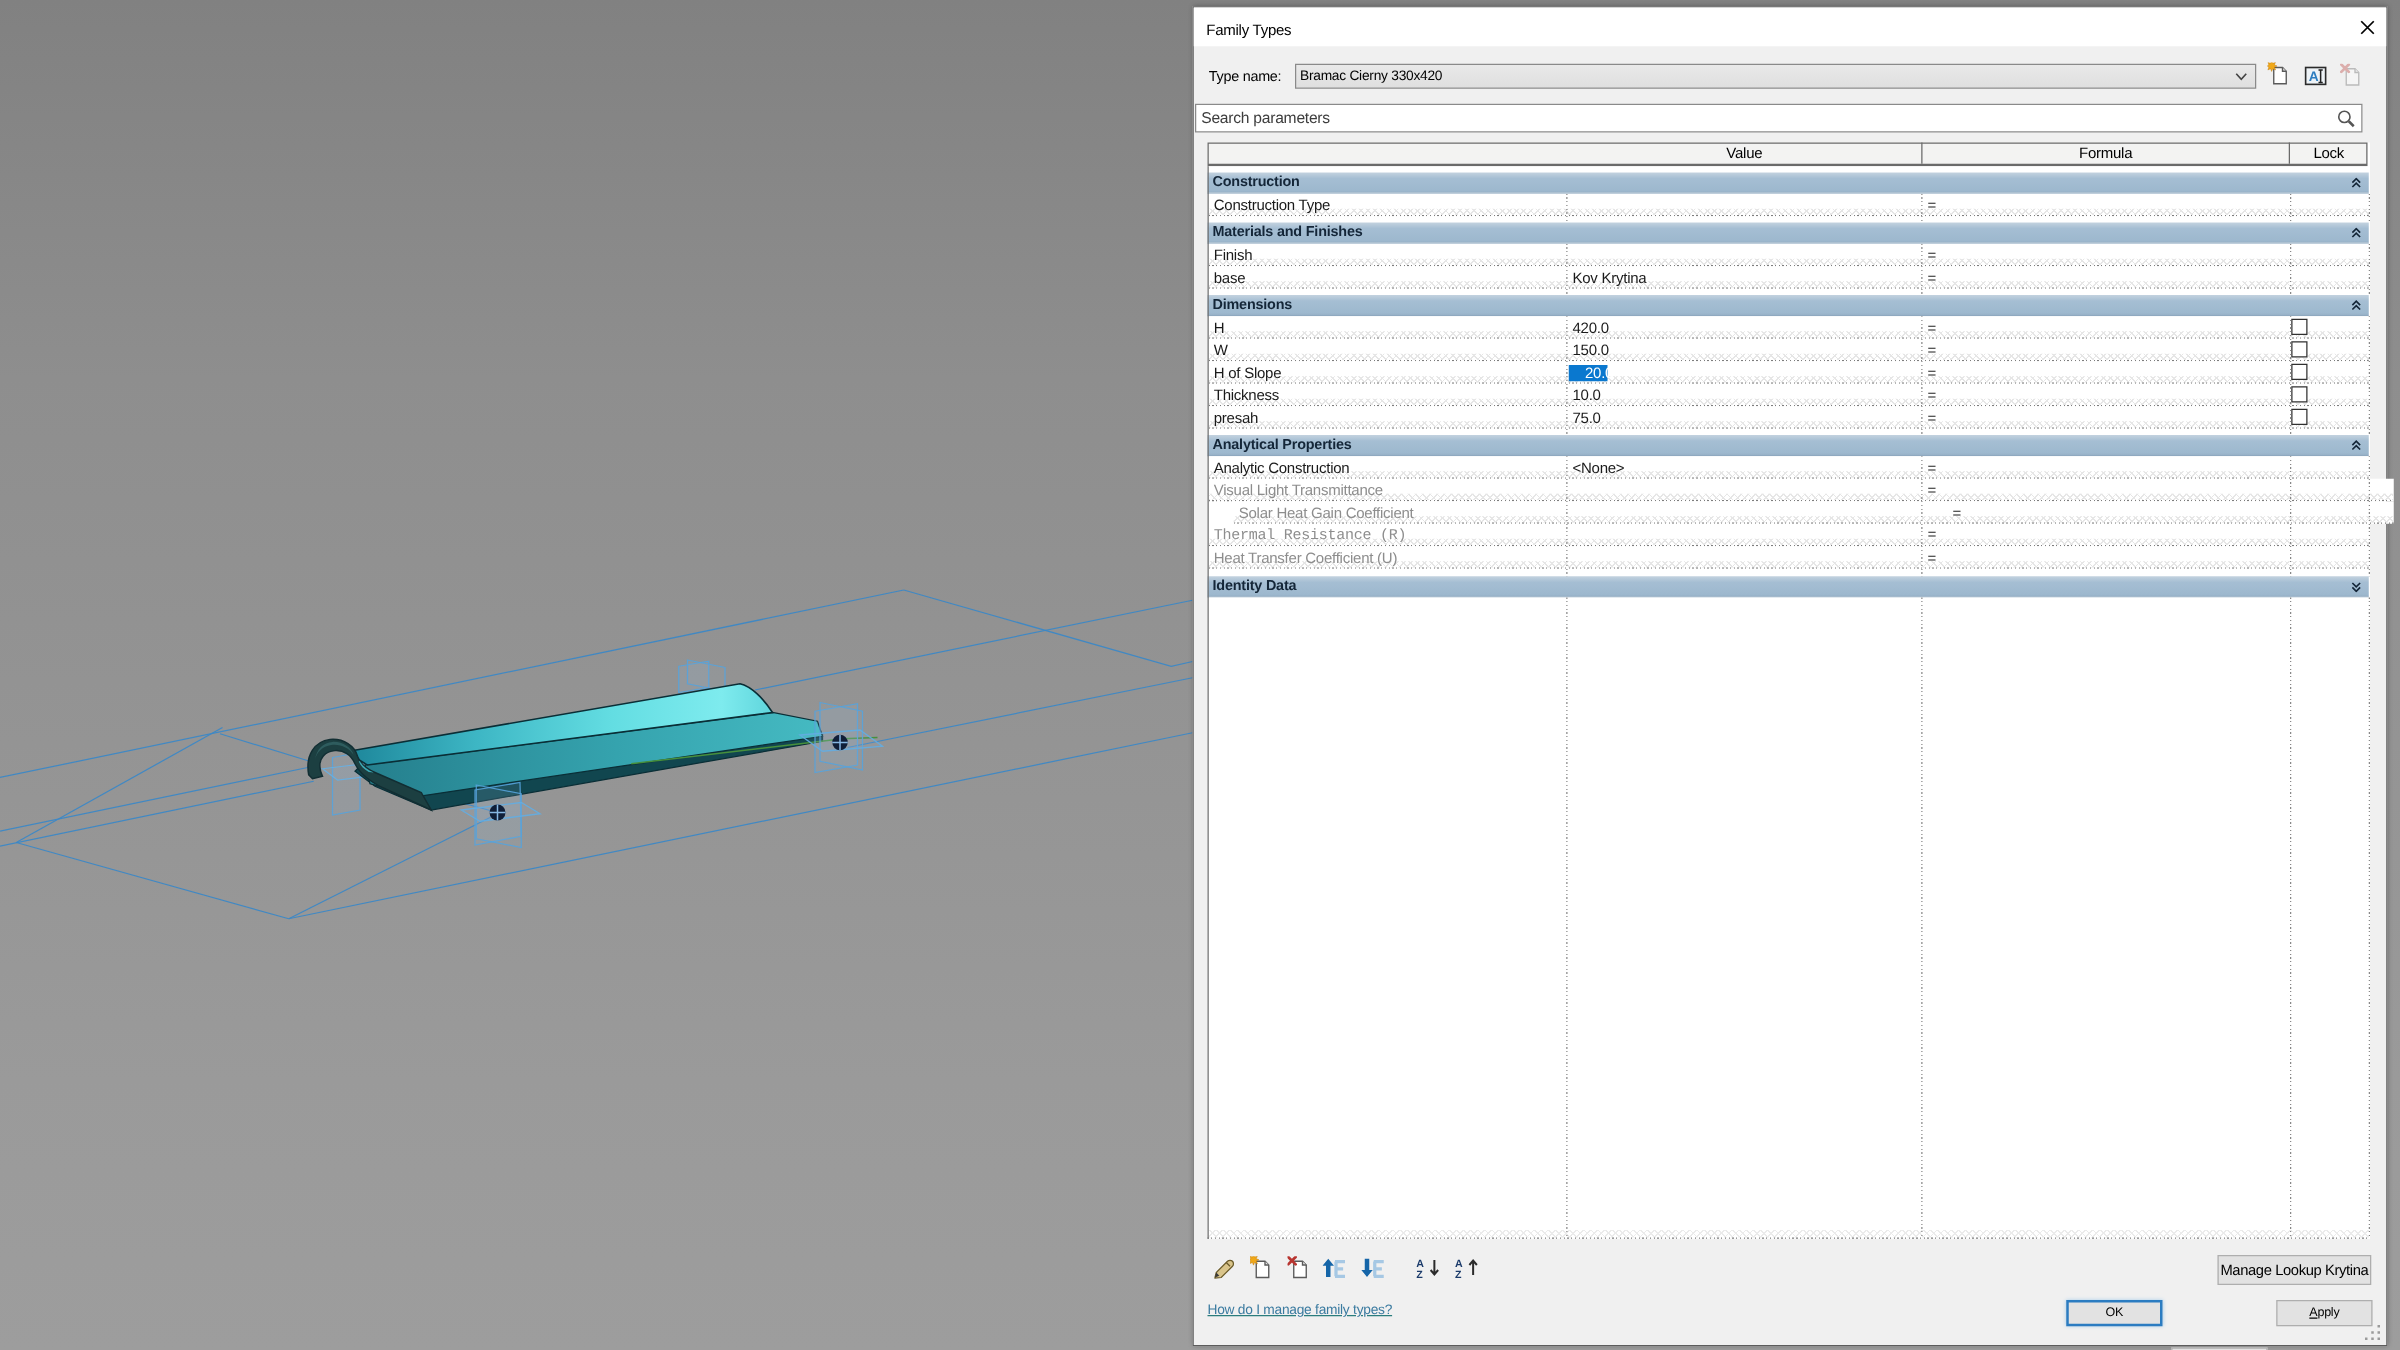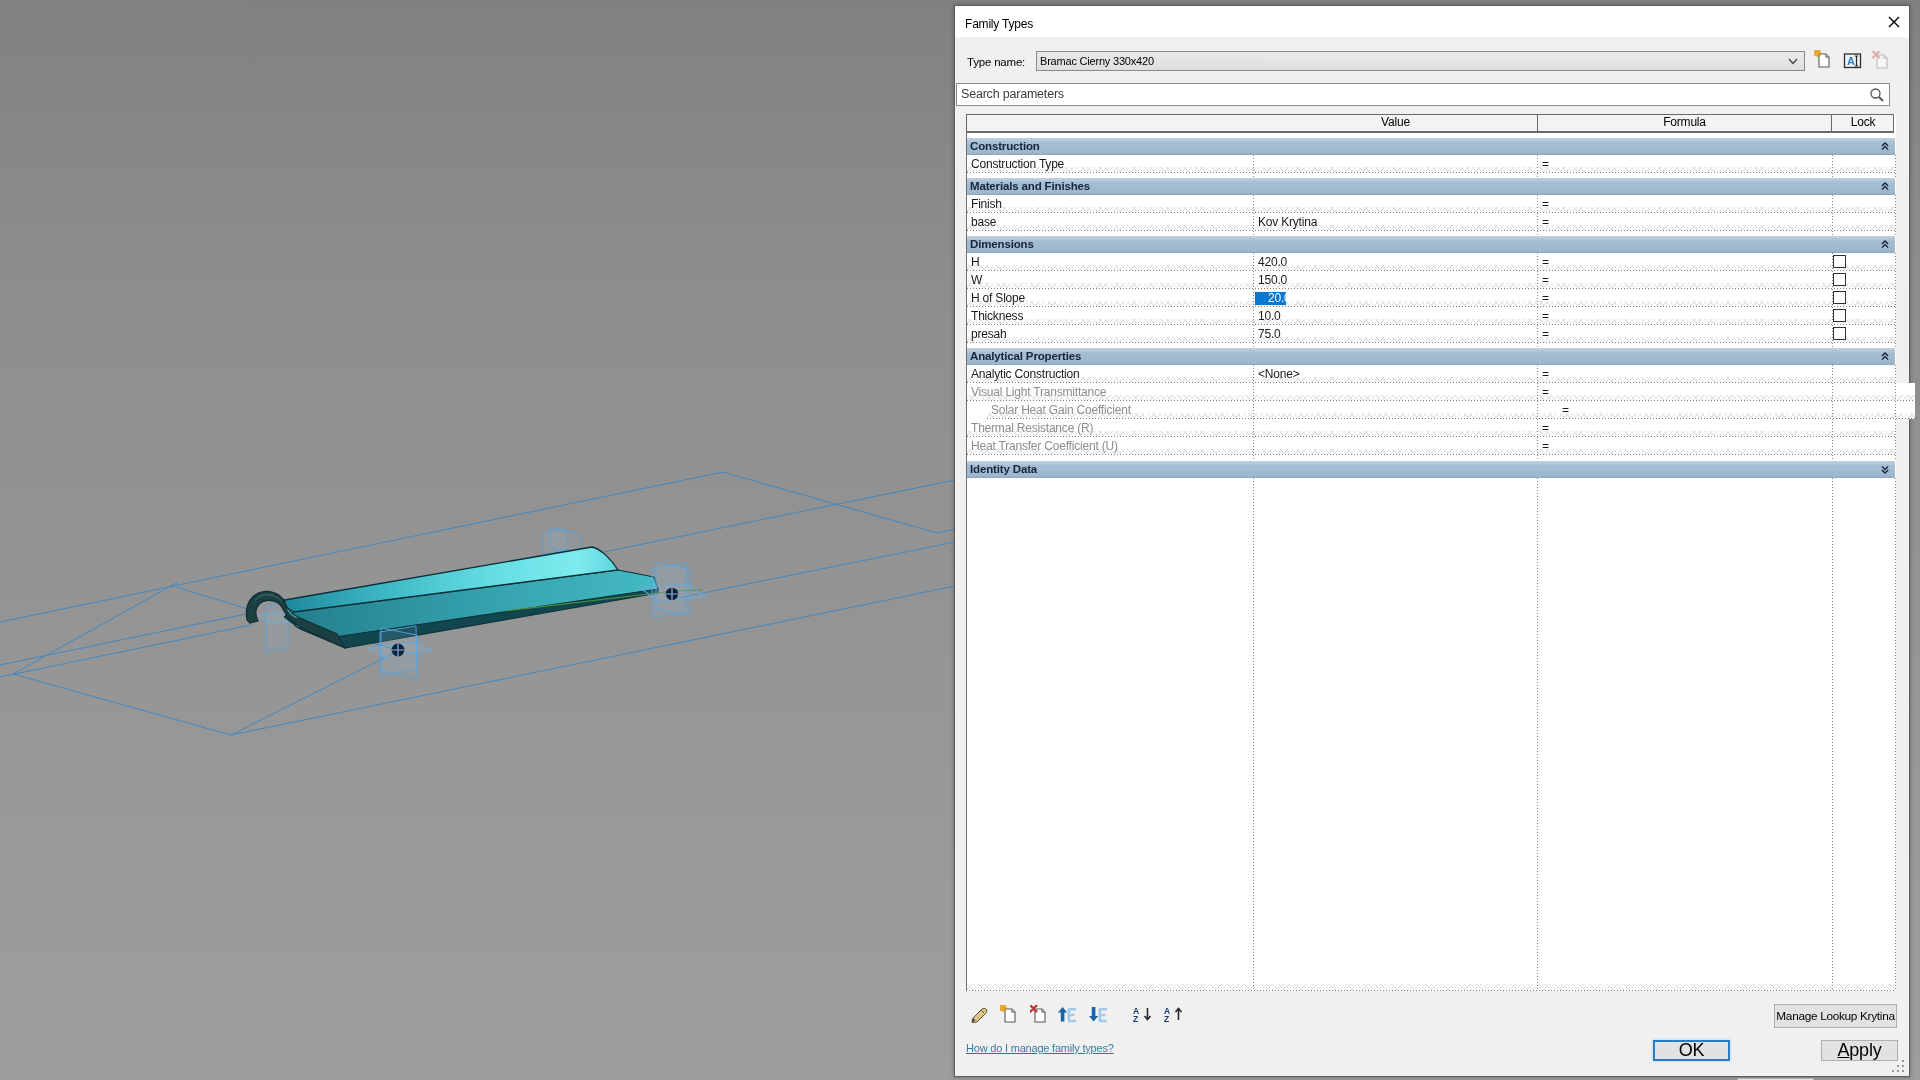--- a/index.html
+++ b/index.html
@@ -34,21 +34,21 @@
   .row .bb{position:absolute;left:0;bottom:0;width:100%;height:1px;
     background-image:repeating-linear-gradient(90deg,#7d7d7d 0 1px,transparent 1px 3px);}
   .row .pn{position:absolute;left:4px;top:2px;font-size:12px;color:#1a1a1a;white-space:nowrap;}
   .row .pv{position:absolute;left:291px;top:2px;font-size:12px;color:#1a1a1a;white-space:nowrap;}
   .row .eq{position:absolute;left:575px;top:2px;font-size:12px;color:#1a1a1a;}
   .row.gray .pn{color:#8d8d8d;}
   .cb{position:absolute;left:867px;width:13px;height:13px;background:#fff;border:1.3px solid #303030;box-sizing:border-box;}
   .vline{position:absolute;width:1px;background-image:repeating-linear-gradient(180deg,#888 0 1px,transparent 1px 3px);}
   .strip{position:absolute;left:1px;width:928px;background:#fff;}
   
-  .btn{position:absolute;font-size:18px;color:#000;text-align:center;
+  .btn{position:absolute;font-size:10px;color:#000;text-align:center;
     background:#e2e2e2;border:1px solid #aeaeae;box-sizing:border-box;}
   .link{position:absolute;left:11px;top:1036px;font-size:11px;color:#3b7ba0;text-decoration:underline;
     text-decoration-color:#2a7d7d;}
 </style>
 </head>
 <body>
 <div class="canvas">
 <svg width="1920" height="1080" viewBox="0 0 1920 1080" style="position:absolute;left:0;top:0">
   <defs>
     <linearGradient id="gbar" x1="0" y1="0" x2="1" y2="0">
@@ -273,21 +273,21 @@
         <div class="bb"></div>
         <div class="pn">Visual Light Transmittance</div>
         <div class="eq">=</div>
       </div>
 <div class="row gray" style="top:287px;margin-left:20px;">
         <div class="hatch"></div>
         <div class="bb"></div>
         <div class="pn">Solar Heat Gain Coefficient</div>
         <div class="eq">=</div>
       </div>
-<div class="row gray" style="top:305px;">
+<div class="row gray" style="top:305px;font-family:Liberation Mono, monospace;">
         <div class="hatch"></div>
         <div class="bb"></div>
         <div class="pn">Thermal Resistance (R)</div>
         <div class="eq">=</div>
       </div>
 <div class="row gray" style="top:323px;">
         <div class="hatch"></div>
         <div class="bb"></div>
         <div class="pn">Heat Transfer Coefficient (U)</div>
         <div class="eq">=</div>

